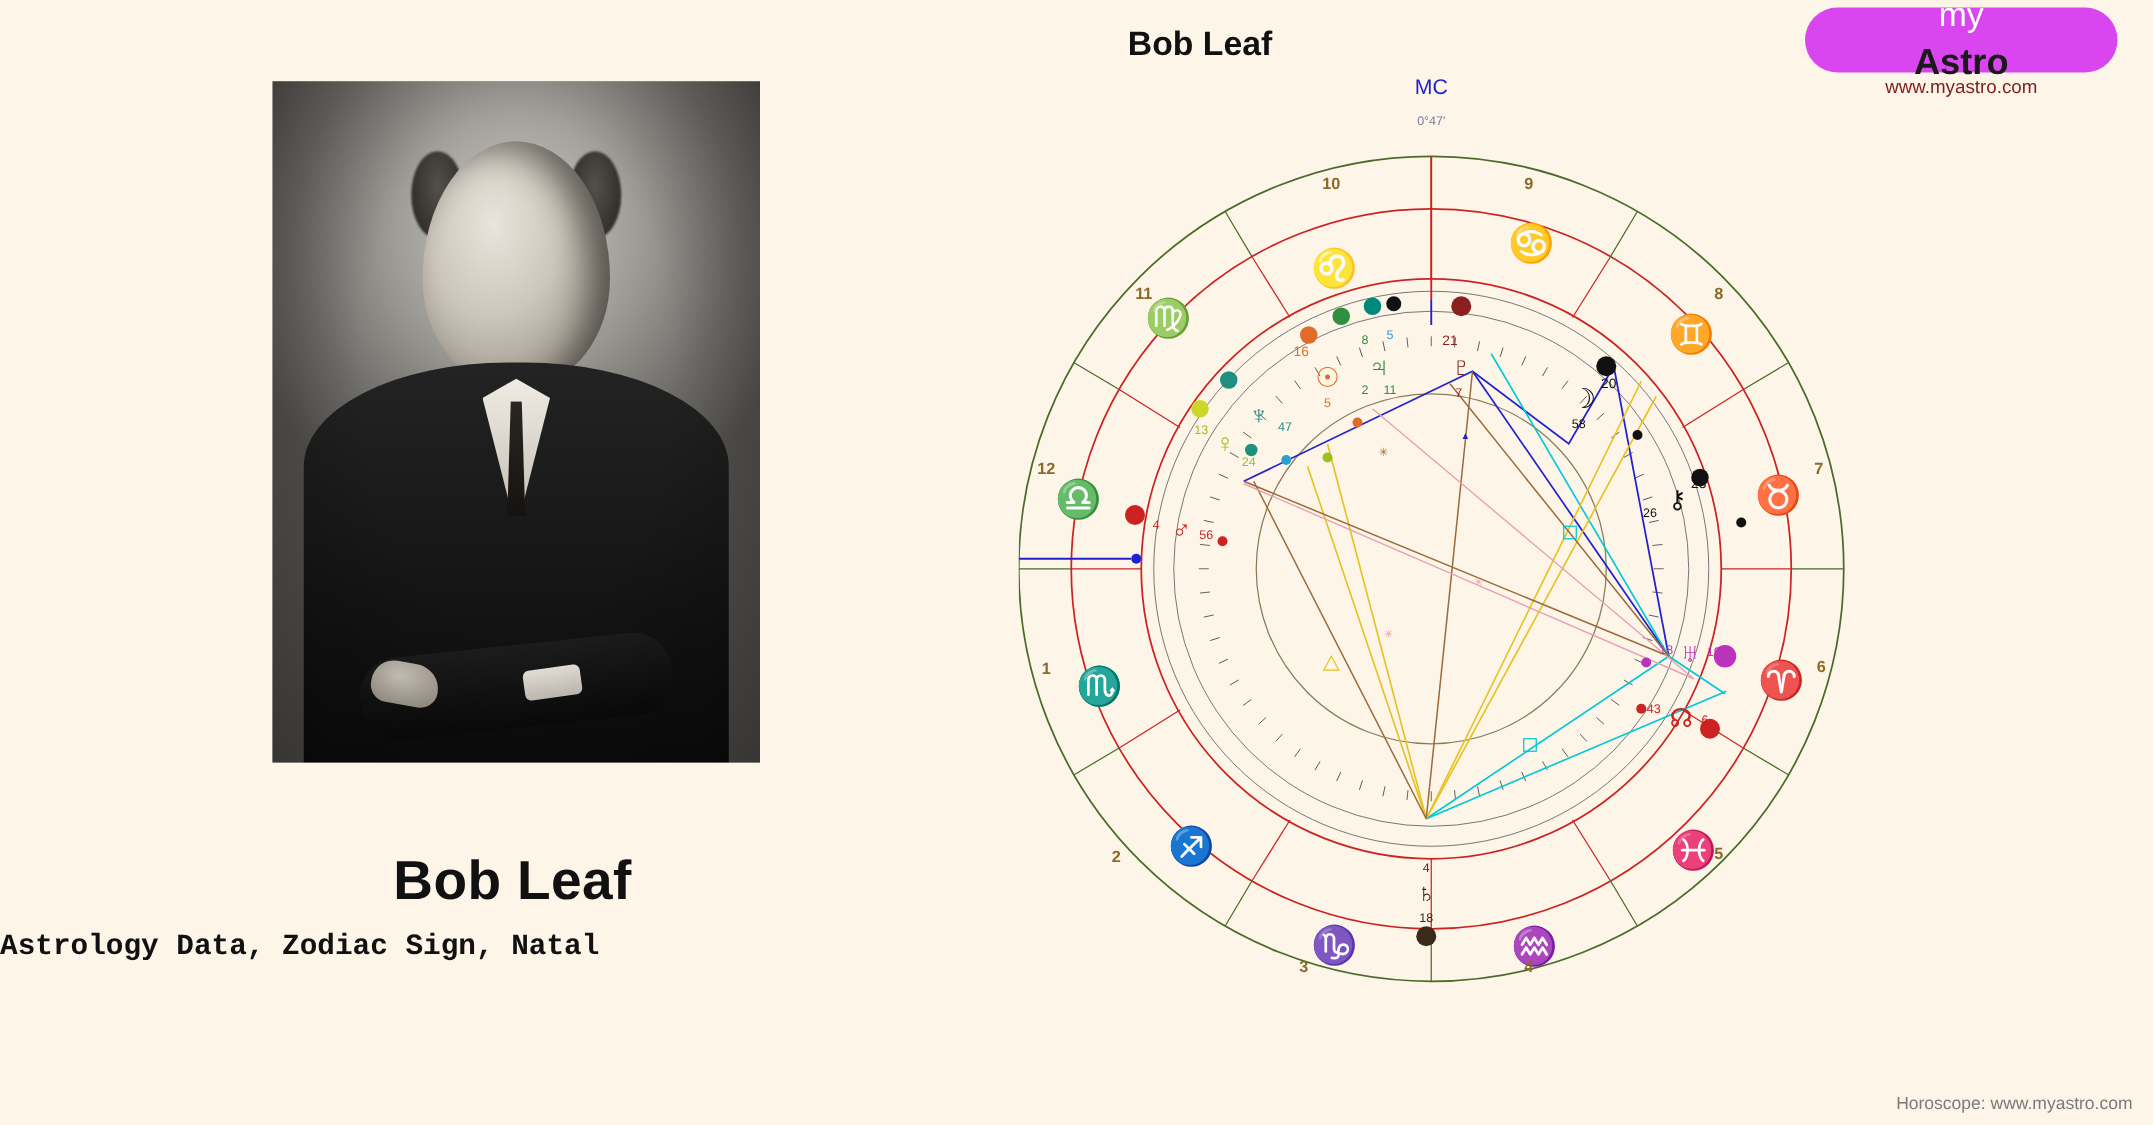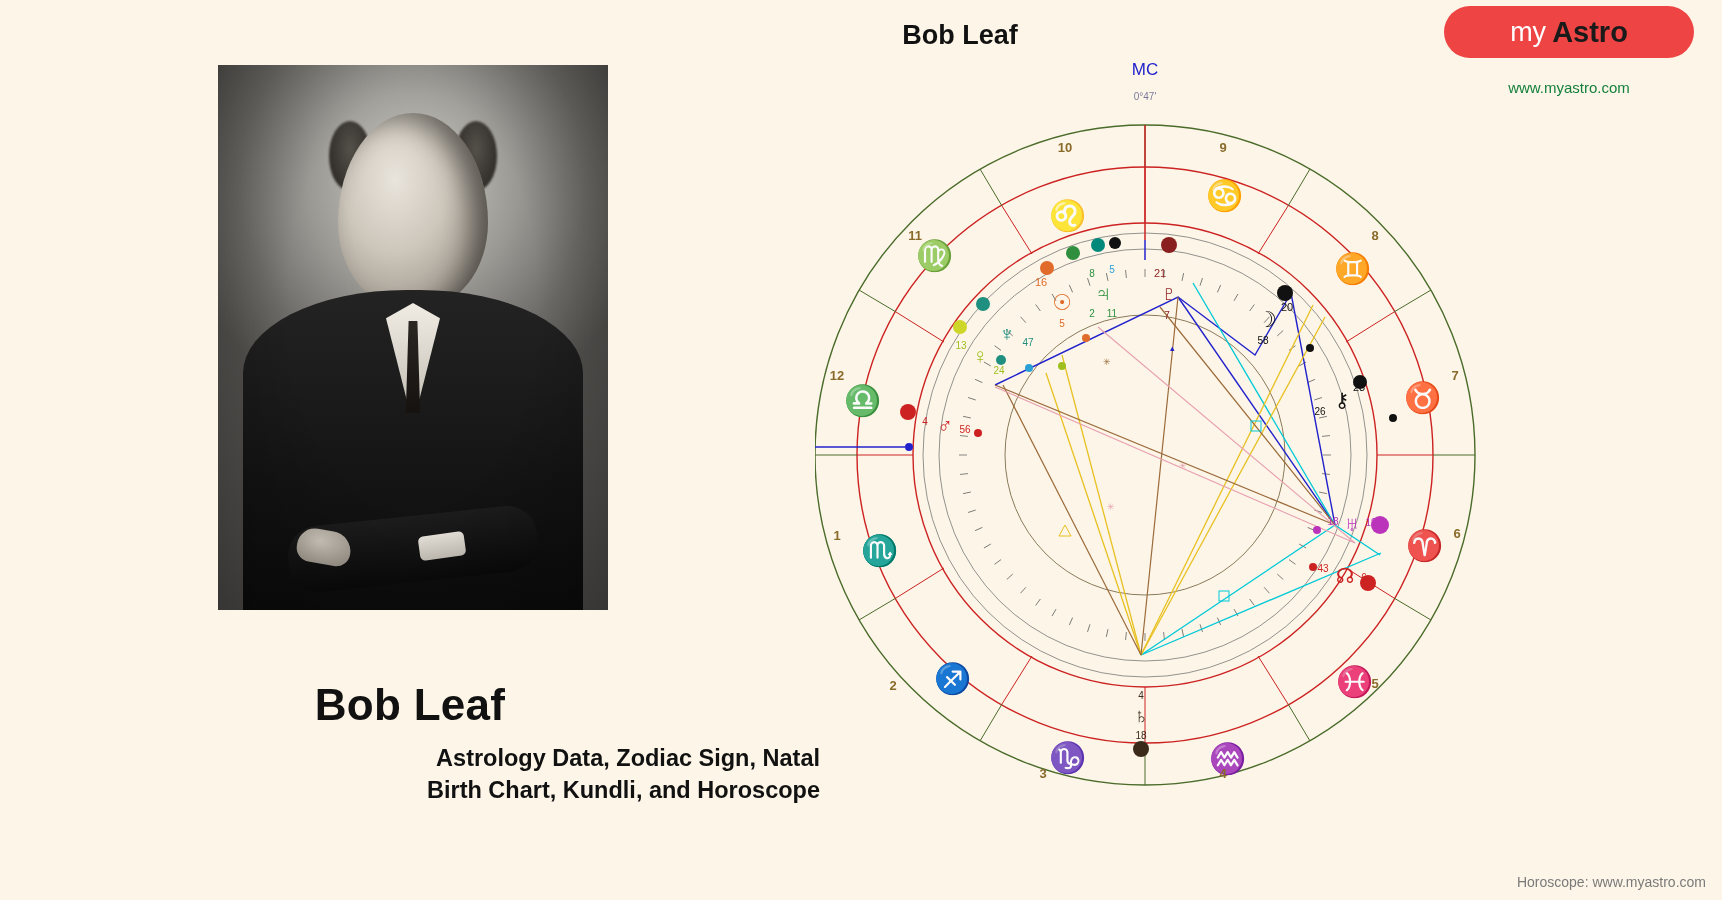--- a/index.html
+++ b/index.html
@@ -114,24 +114,25 @@
     width: 820px;
     text-align: center;
     font-size: 44px;
     font-weight: bold;
     letter-spacing: .3px;
   }
   #subtitle {
     position: absolute;
     left: 0; top: 742px;
     width: 820px;
-    text-align: right;
+    text-align: left;
     font-size: 23.5px;
     font-weight: bold;
     line-height: 1.38;
+    font-family: Liberation Mono, monospace;
   }
   
   #chart-title {
     position: absolute;
     left: 760px; top: 20px;
     width: 400px;
     text-align: center;
     font-size: 27px;
     font-weight: bold;
   }
@@ -139,41 +140,42 @@
   #logo-block {
     position: absolute;
     right: 18px; top: 6px;
     width: 270px;
     text-align: center;
   }
   #logo-pill {
     width: 250px; height: 52px;
     margin: 0 auto;
     border-radius: 26px;
-    background: #ef4444;
+    background: #d946ef;
     display: flex;
     align-items: center;
     justify-content: center;
     gap: 6px;
+    flex-direction: column;
   }
   #logo-my {
     font-size: 27px;
     color: #ffffff;
     font-weight: normal;
   }
   #logo-astro {
     font-size: 29px;
     color: #1a1a1a;
     font-weight: bold;
     text-align: right;
   }
   #logo-url {
-    margin-top: 21px;
+    margin-top: 3px;
     font-size: 15px;
-    color: #15803d;
+    color: #7f1d1d;
   }
   #copyright {
     position: absolute;
     right: 16px; bottom: 10px;
     font-size: 14px;
     color: #7a7a7a;
   }
   #wheel-wrap {
     position: absolute;
     left: 815px; top: 55px;
@@ -197,21 +199,20 @@
     <div id="portrait-tie"></div>
     <div id="portrait-arms"></div>
     <div id="portrait-cuff"></div>
     <div id="portrait-hand"></div>
     <div id="portrait-vig"></div>
   </div>
 
   <div id="name-title">Bob Leaf</div>
   <div id="subtitle">
     <div>Astrology Data, Zodiac Sign, Natal</div>
-    <div>Birth Chart, Kundli, and Horoscope</div>
   </div>
 </div>
 
 <div id="chart-title">Bob Leaf</div>
 
 <div id="logo-block">
   <div id="logo-pill">
     <span id="logo-my">my</span>
     <span id="logo-astro">Astro</span>
   </div>

